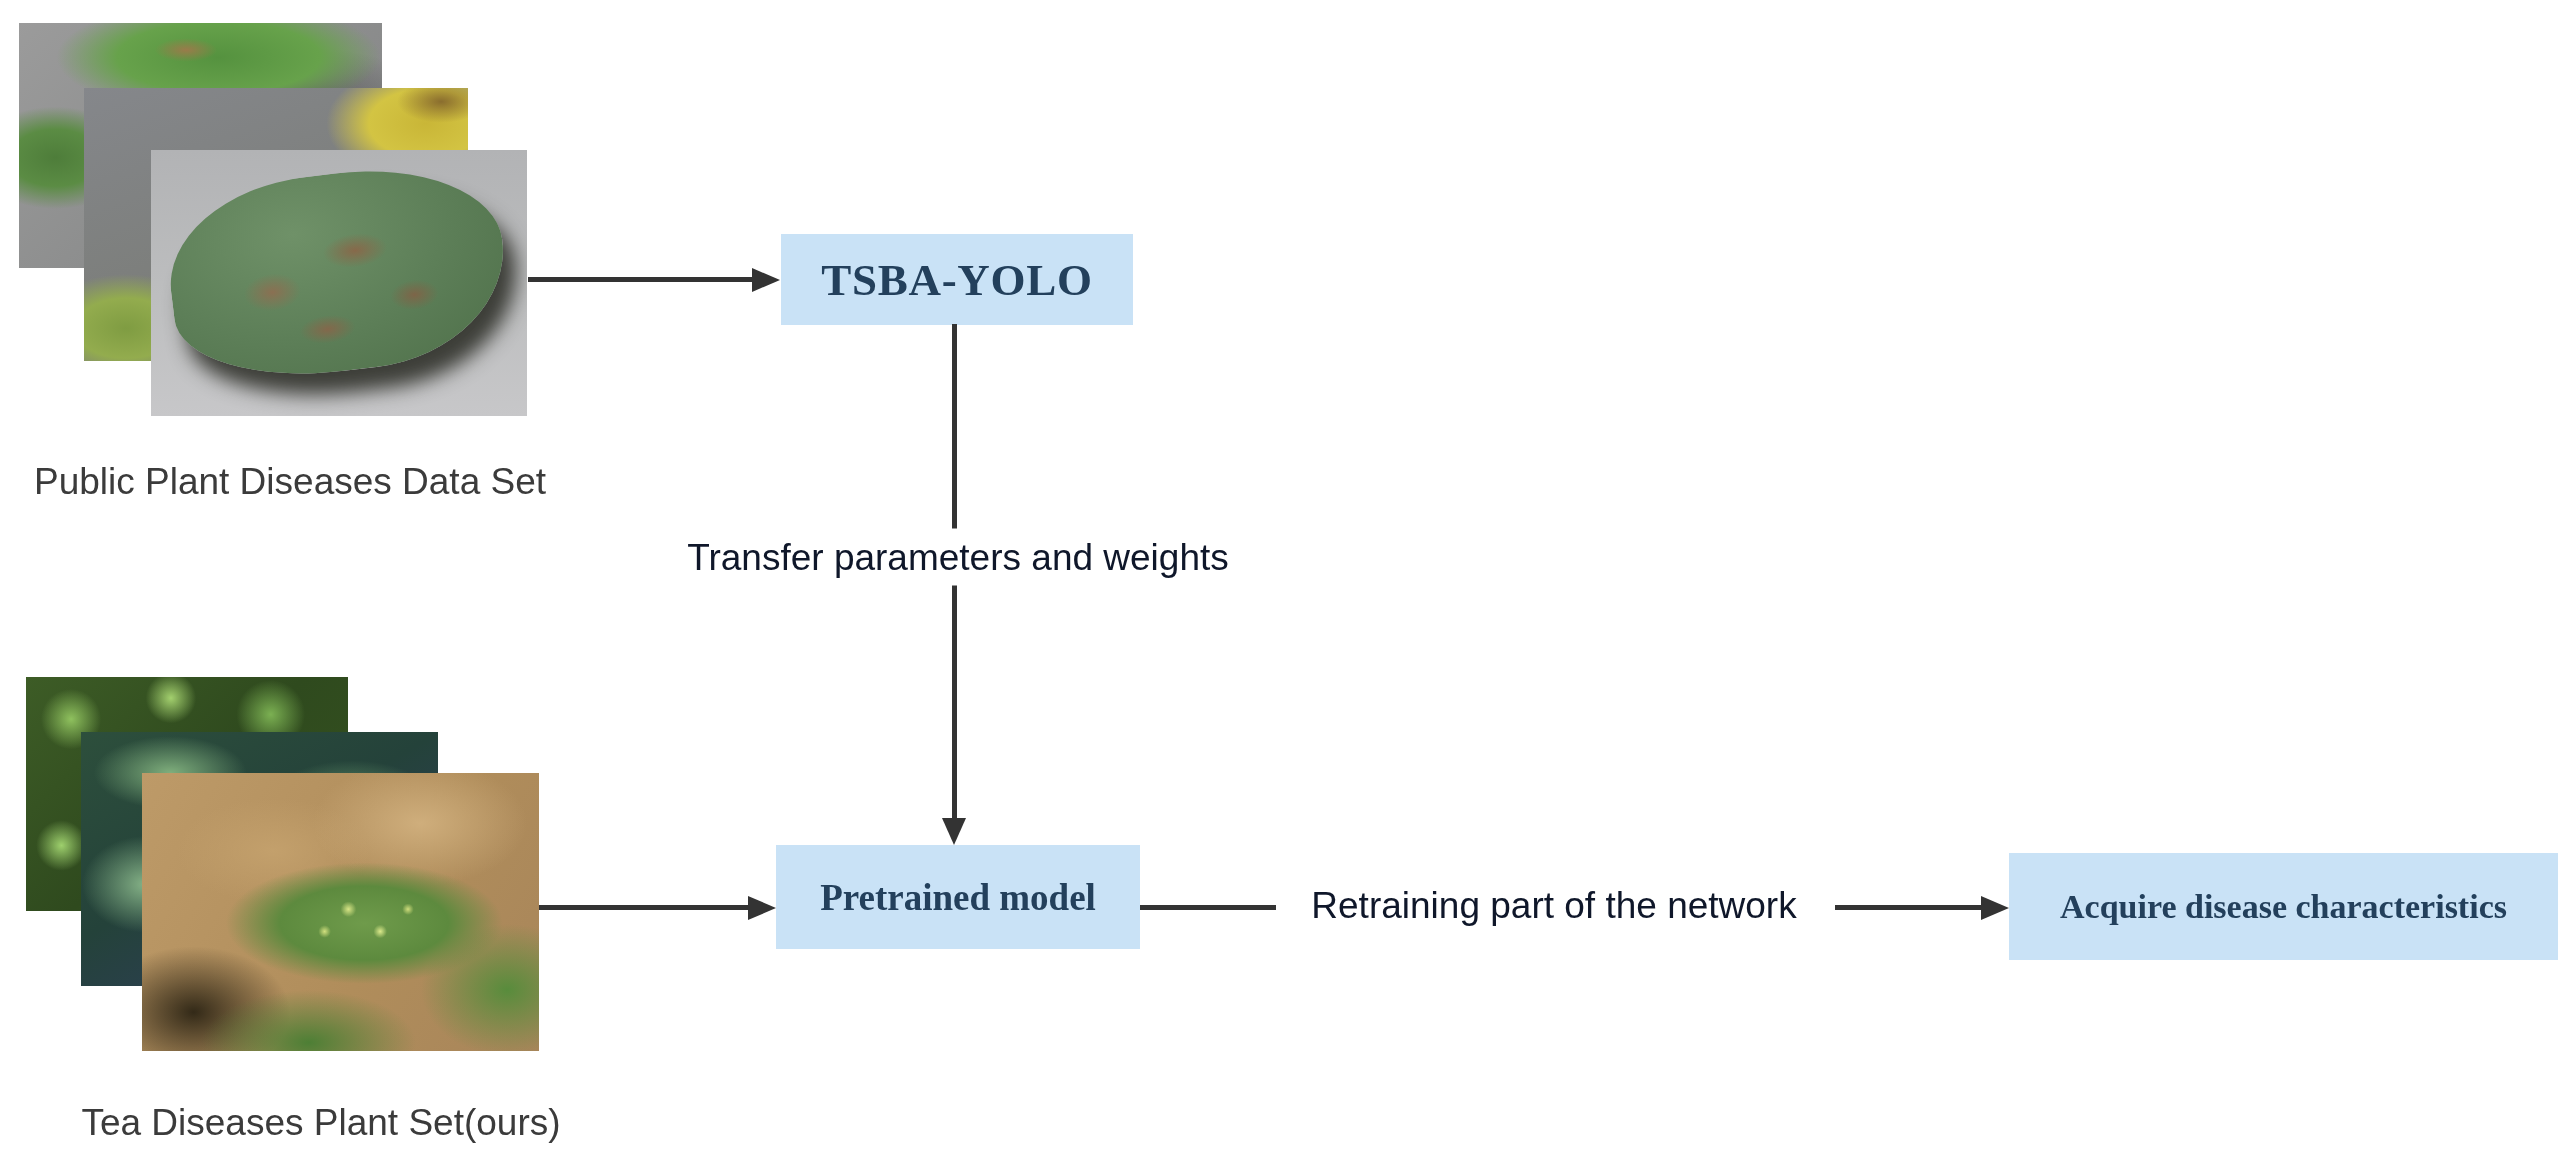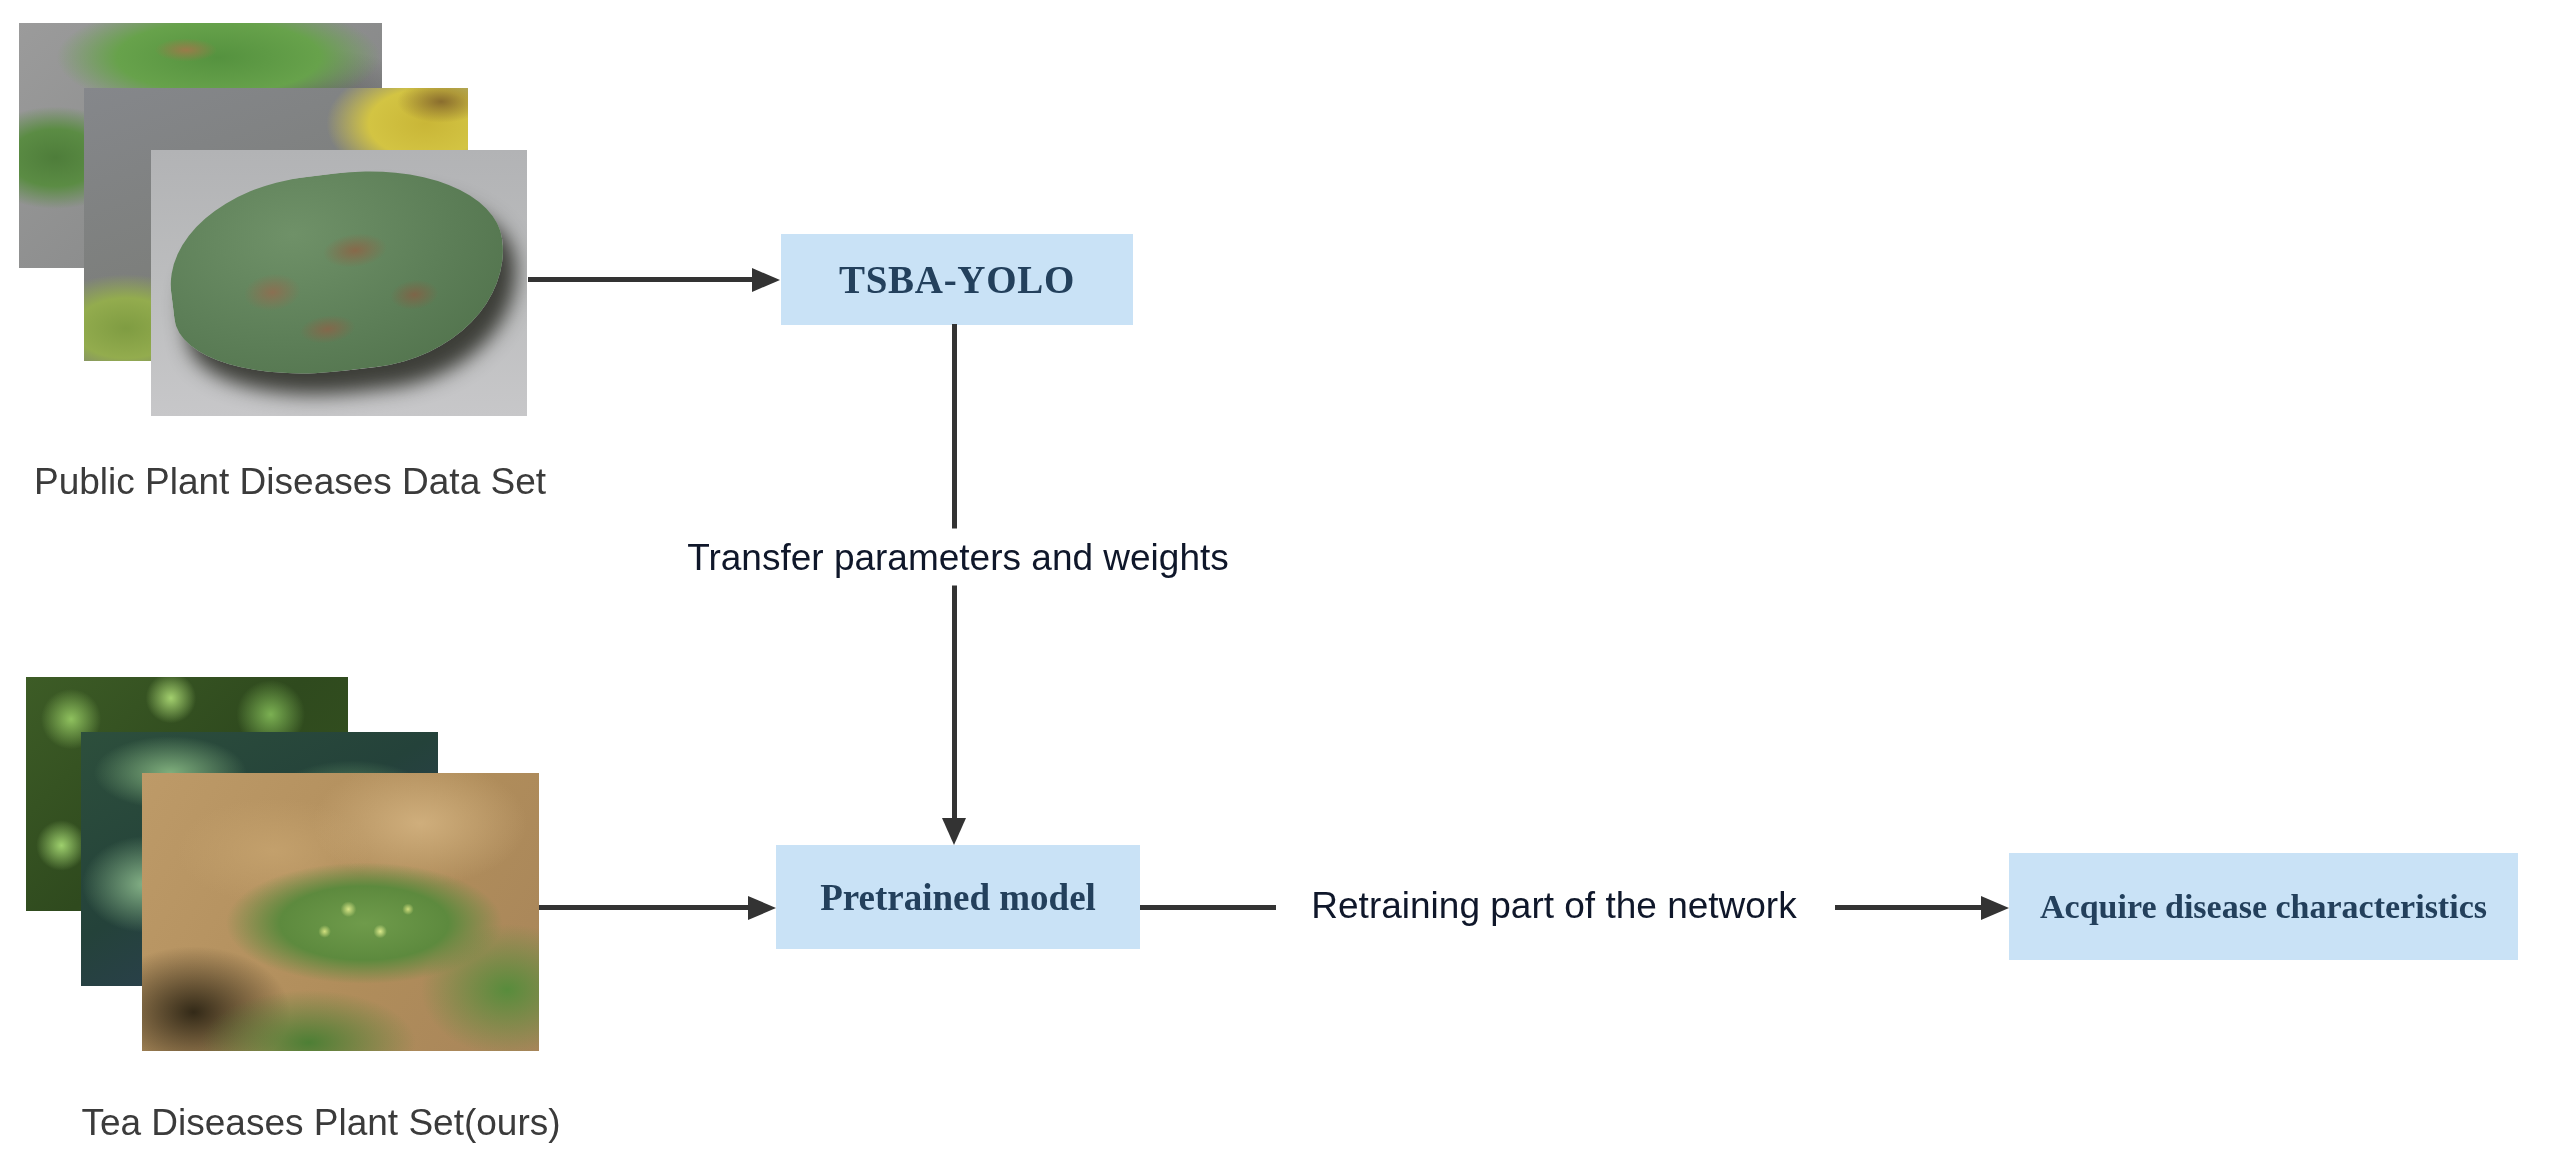--- a/index.html
+++ b/index.html
@@ -78,23 +78,23 @@
   
   .caption{position:absolute;color:#3b3b3b;font-size:37px;white-space:nowrap;
            transform:translateX(-50%);}
   .cap1{left:290px;top:461px;}
   .cap2{left:321px;top:1102px;}
 
   
   .box{position:absolute;background:#c9e2f6;display:flex;align-items:center;justify-content:center;
        color:#23405c;font-family:"Liberation Serif","DejaVu Serif",serif;font-weight:bold;
        white-space:nowrap;}
-  .b1{left:781px;top:234px;width:352px;height:91px;font-size:39px;letter-spacing:0.7px;}
+  .b1{left:781px;top:234px;width:352px;height:91px;font-size:45px;letter-spacing:0.7px;}
   .b2{left:776px;top:845px;width:364px;height:104px;font-size:37px;}
-  .b3{left:2009px;top:853px;width:509px;height:107px;font-size:34px;}
+  .b3{left:2009px;top:853px;width:549px;height:107px;font-size:34px;}
 
   
   .hline{position:absolute;height:5.2px;background:#333;}
   .vline{position:absolute;width:5.2px;background:#333;}
   .head-right{position:absolute;width:0;height:0;
       border-top:12px solid transparent;border-bottom:12px solid transparent;
       border-left:28.4px solid #333;}
   .head-down{position:absolute;width:0;height:0;
       border-left:12px solid transparent;border-right:12px solid transparent;
       border-top:27px solid #333;}

